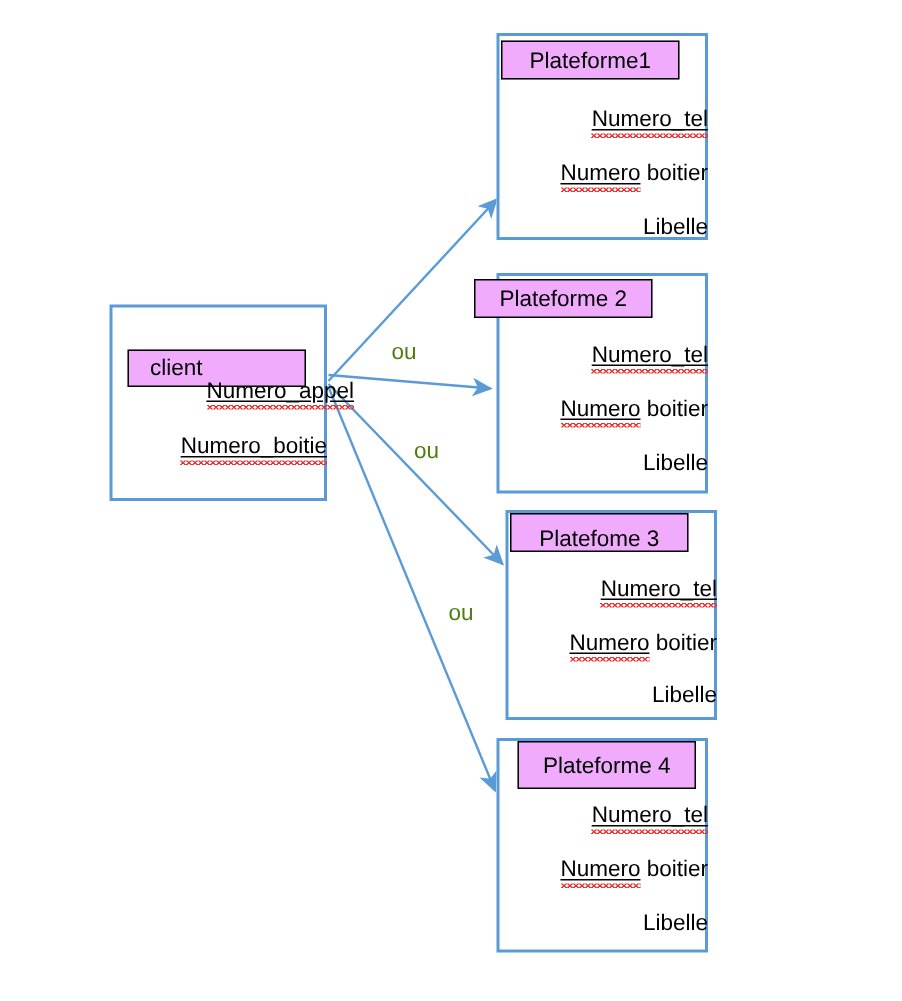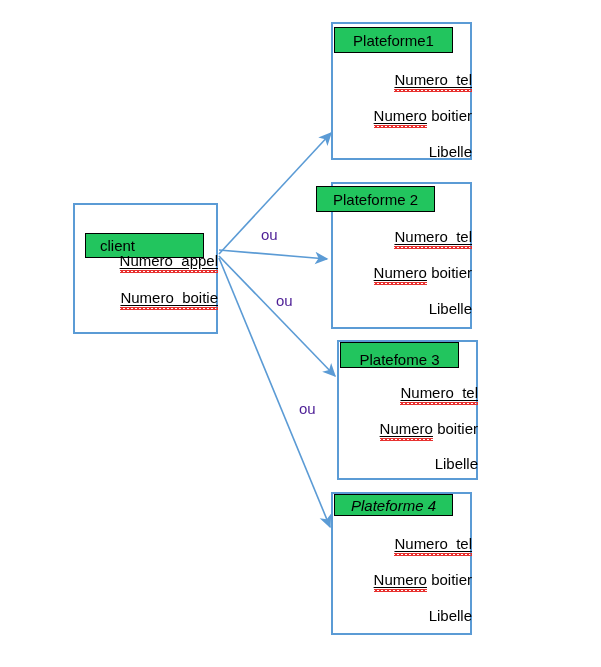--- a/index.html
+++ b/index.html
@@ -38,21 +38,21 @@
     position: absolute;
     box-sizing: border-box;
     border: 2px solid #5B9BD5;
     background: #ffffff;
     z-index: 2;
   }
   .entity-title {
     position: absolute;
     box-sizing: border-box;
     border: 1px solid #000000;
-    background: #22c55e;
+    background: #f0abfc;
     font-size: 15px;
     line-height: 1;
     display: flex;
     align-items: center;
     z-index: 3;
   }
   .entity-title.center { justify-content: center; }
   .entity-title.left   { justify-content: flex-start; padding-left: 14px; margin-top: 27px; }
 
   .attr {
@@ -87,21 +87,21 @@
       linear-gradient(-45deg, transparent 42%, #e8312f 42%, #e8312f 58%, transparent 58%);
     background-size: 4px 3px;
     background-repeat: repeat-x;
   }
 
   
   .ou-label {
     position: absolute;
     font-size: 15px;
     line-height: 1;
-    color: #4c1d95;
+    color: #4d7c0f;
     z-index: 3;
     white-space: nowrap;
   }
 </style>
 </head>
 <body>
 
 <div id="canvas">
 
   <svg id="arrows" viewBox="0 0 601 667" width="601" height="667">
@@ -116,21 +116,21 @@
       <line x1="219" y1="256" x2="335" y2="376"></line>
       <line x1="219" y1="258" x2="330" y2="527"></line>
     </g>
   </svg>
 
   <div class="entity" style="left:73px; top:203px; width:145px; height:131px;">
   </div>
   <div class="entity-title left" style="left:85px; top:206px; width:119px; height:25px;">
     <span>client</span>
   </div>
-  <div class="attr" style="left:73px; width:145px; top:253px;">
+  <div class="attr" style="left:91px; width:145px; top:253px;">
     <span class="u sq">Numero_appel</span><span></span>
   </div>
   <div class="attr" style="left:73px; width:145px; top:290px;">
     <span class="u sq">Numero_boitie</span><span></span>
   </div>
 
   <div class="entity" style="left:331px; top:22px; width:141px; height:138px;">
   </div>
   <div class="entity-title center" style="left:334px; top:27px; width:119px; height:26px;">
     <span>Plateforme1</span>
@@ -170,21 +170,21 @@
   </div>
   <div class="attr" style="left:337px; width:141px; top:421px;">
     <span class="u sq">Numero</span><span> boitier</span>
   </div>
   <div class="attr" style="left:337px; width:141px; top:456px;">
     <span>Libelle</span>
   </div>
 
   <div class="entity" style="left:331px; top:492px; width:141px; height:143px;">
   </div>
-  <div class="entity-title center" style="left:334px; top:494px; width:119px; height:22px;font-style:italic;">
+  <div class="entity-title center" style="left:345px; top:494px; width:119px; height:32px;">
     <span>Plateforme 4</span>
   </div>
   <div class="attr" style="left:331px; width:141px; top:536px;">
     <span class="u sq">Numero_tel</span><span></span>
   </div>
   <div class="attr" style="left:331px; width:141px; top:572px;">
     <span class="u sq">Numero</span><span> boitier</span>
   </div>
   <div class="attr" style="left:331px; width:141px; top:608px;">
     <span>Libelle</span>

